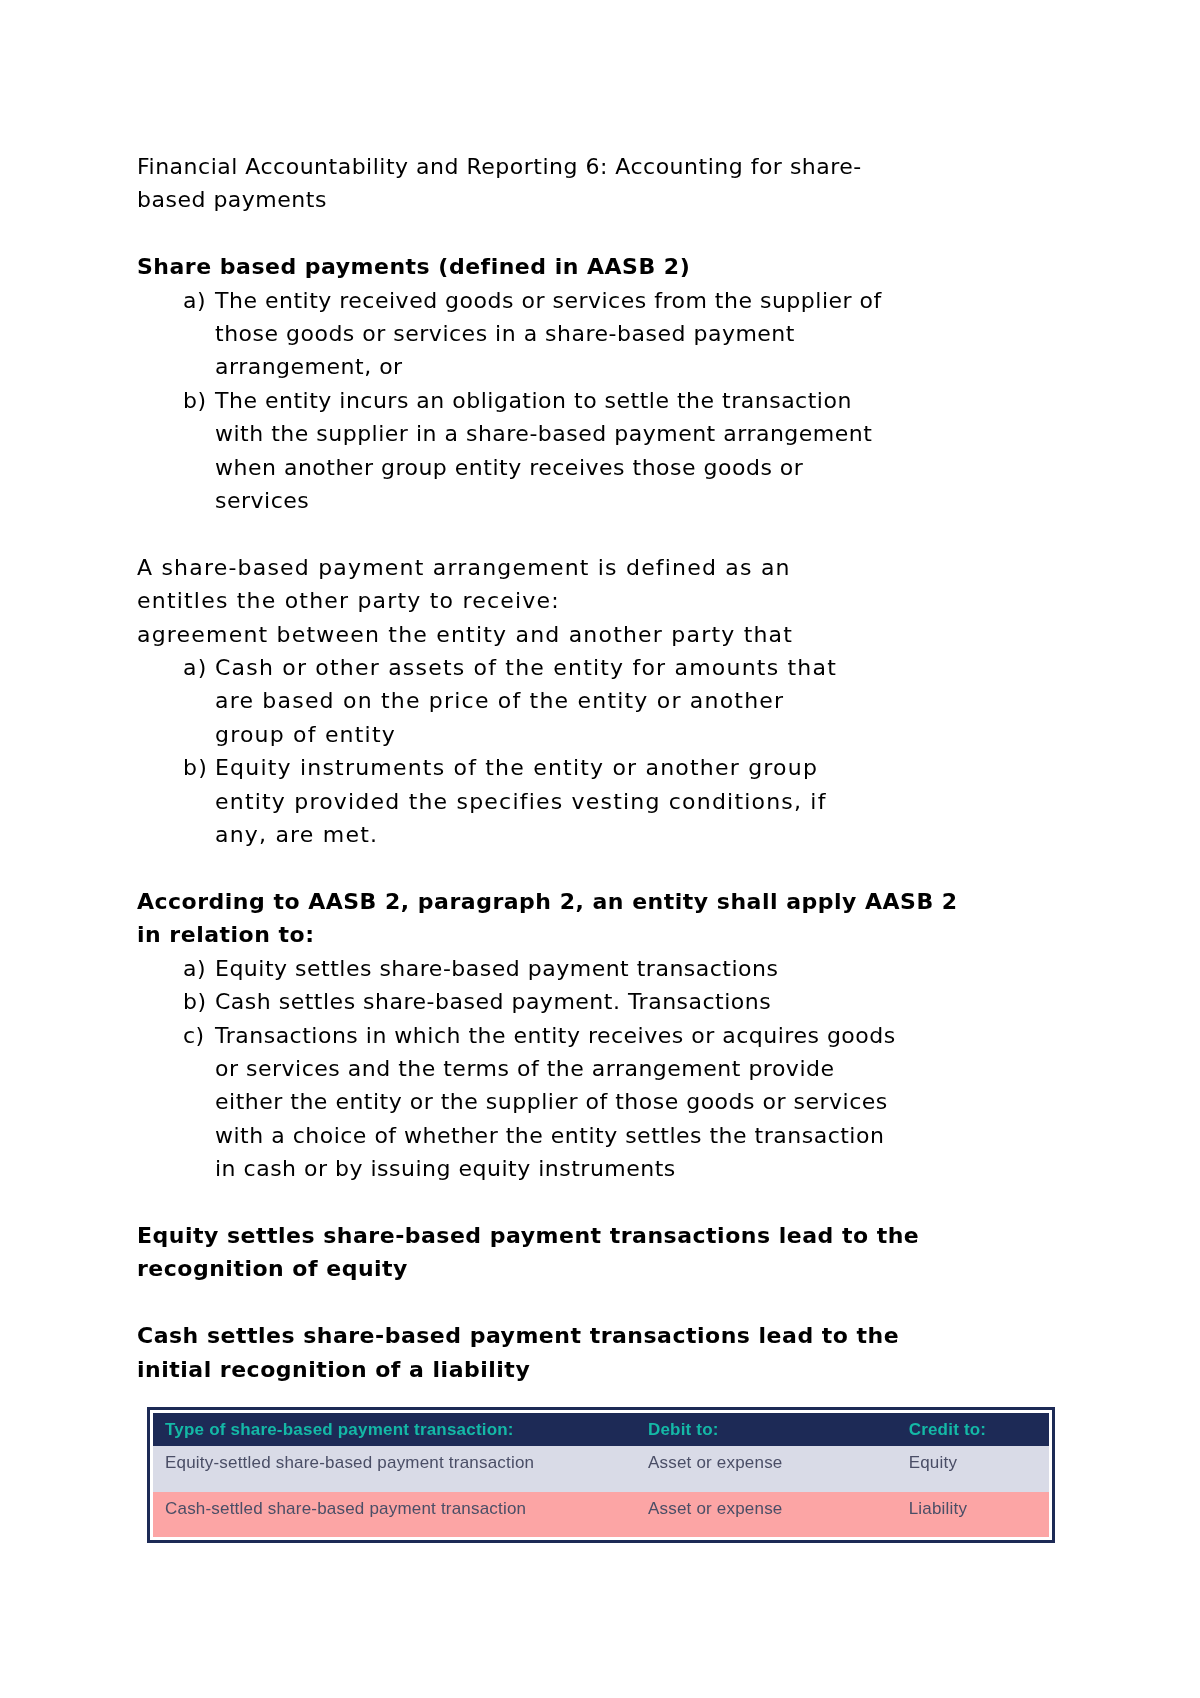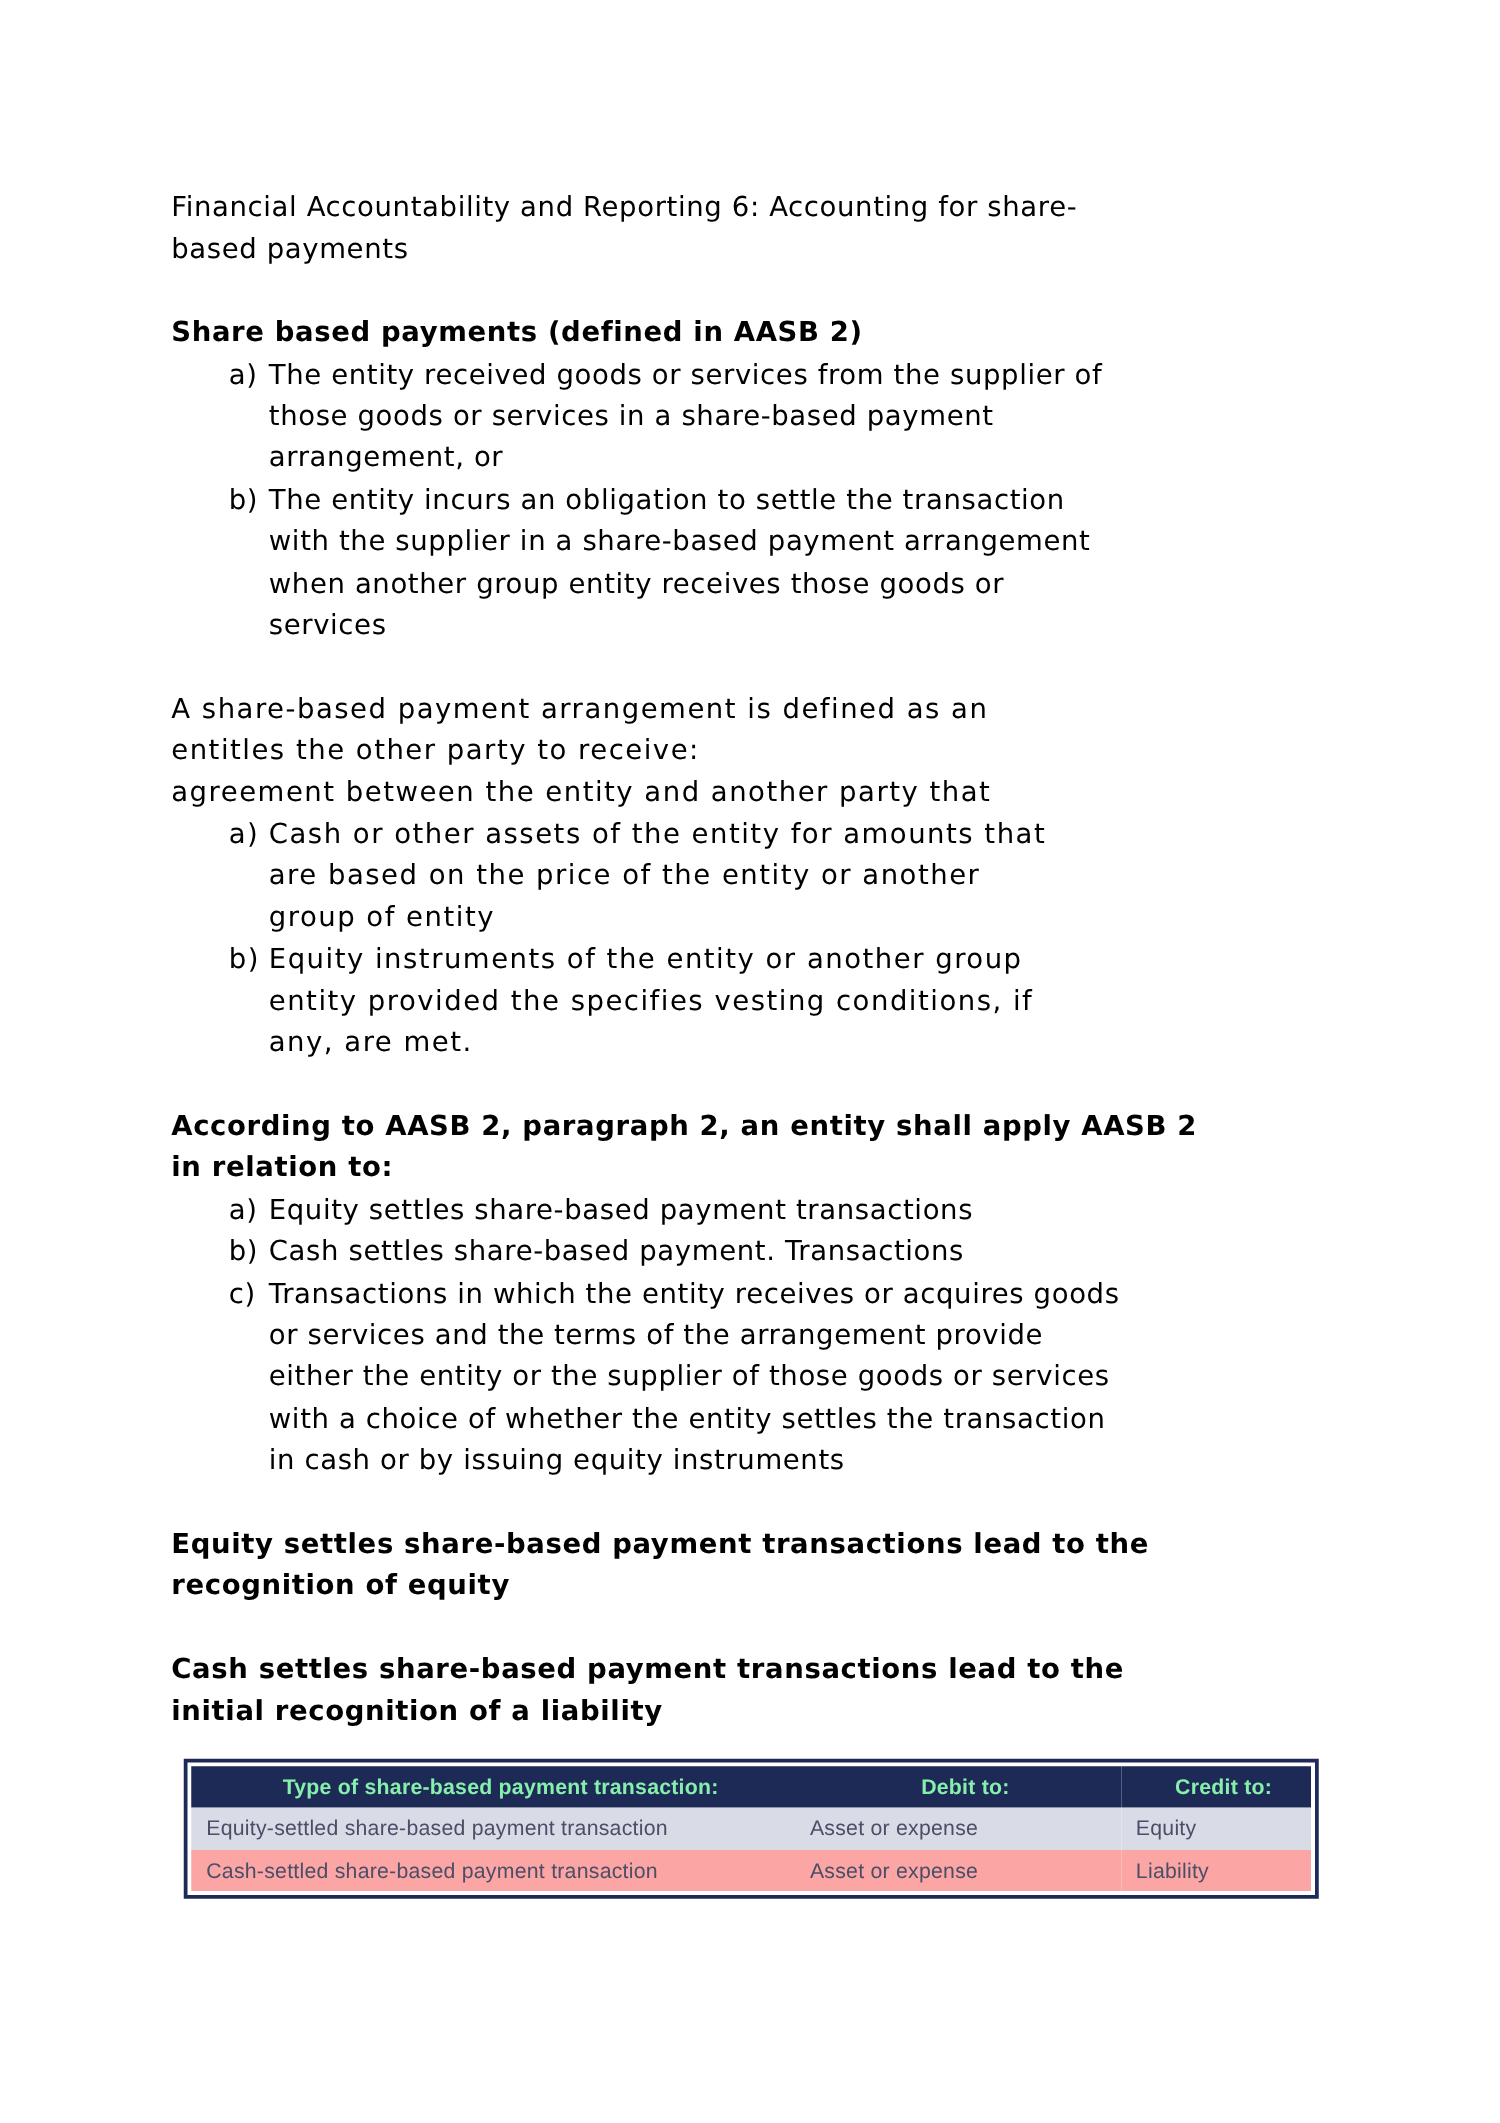--- a/index.html
+++ b/index.html
@@ -44,31 +44,31 @@
     table-layout: fixed;
     font-family: "Liberation Sans", sans-serif;
     font-size: 17px;
     letter-spacing: 0.2px;
   }
   table.sbp col.c1 { width: 53.9%; }
   table.sbp col.c2 { width: 29.1%; }
   table.sbp col.c3 { width: 17.0%; }
   table.sbp th {
     background: #1d2a56;
-    color: #86efac;
-    text-align: center;
+    color: #14b8a6;
+    text-align: left;
     font-weight: bold;
     height: 27px;
     padding: 0 0 0 12px;
     white-space: nowrap;
     overflow: hidden;
   }
   table.sbp td {
     height: 32px;
-    padding: 0 0 0 12px;
+    padding: 0 0 12px 12px;
     color: #4a4e66;
     white-space: nowrap;
     overflow: hidden;
   }
   table.sbp tr.alt td { background: #d9dbe7; }
   table.sbp tr.plain td { background: #fca5a5; }
 </style>
 </head>
 <body>
 

